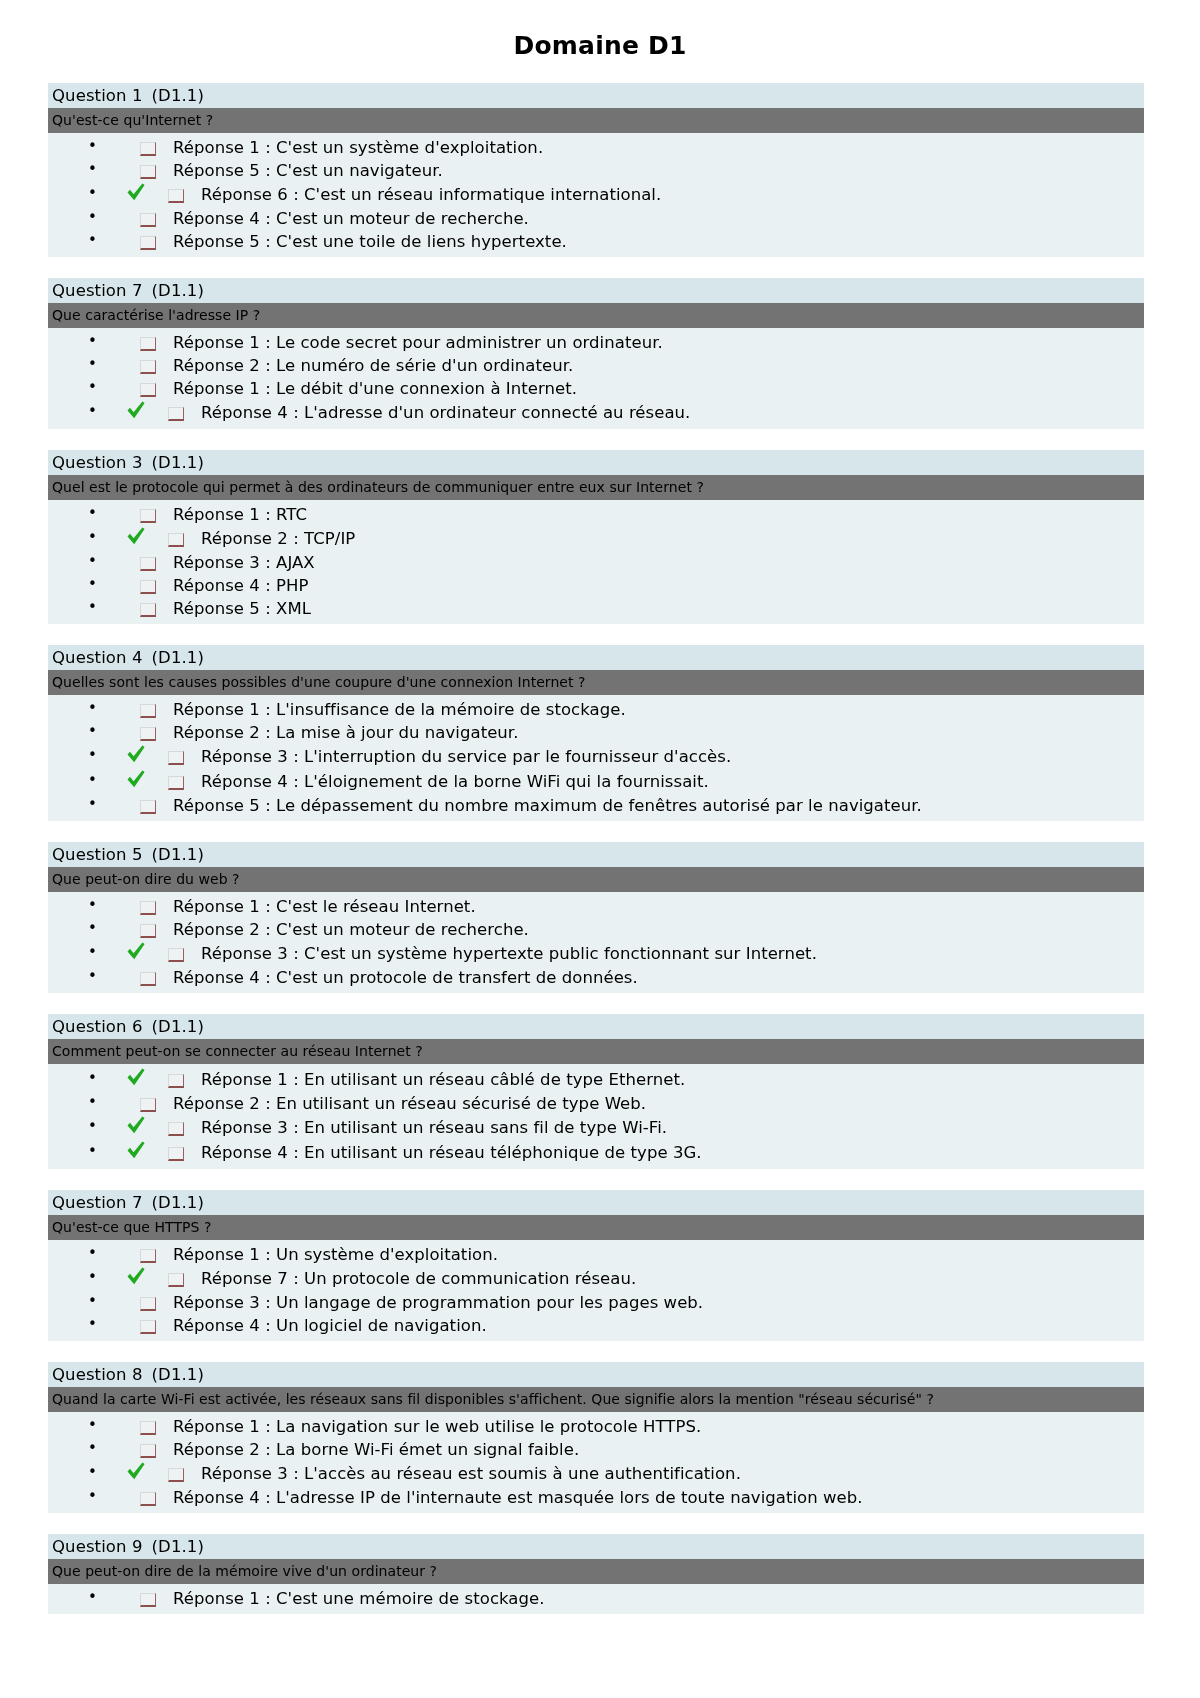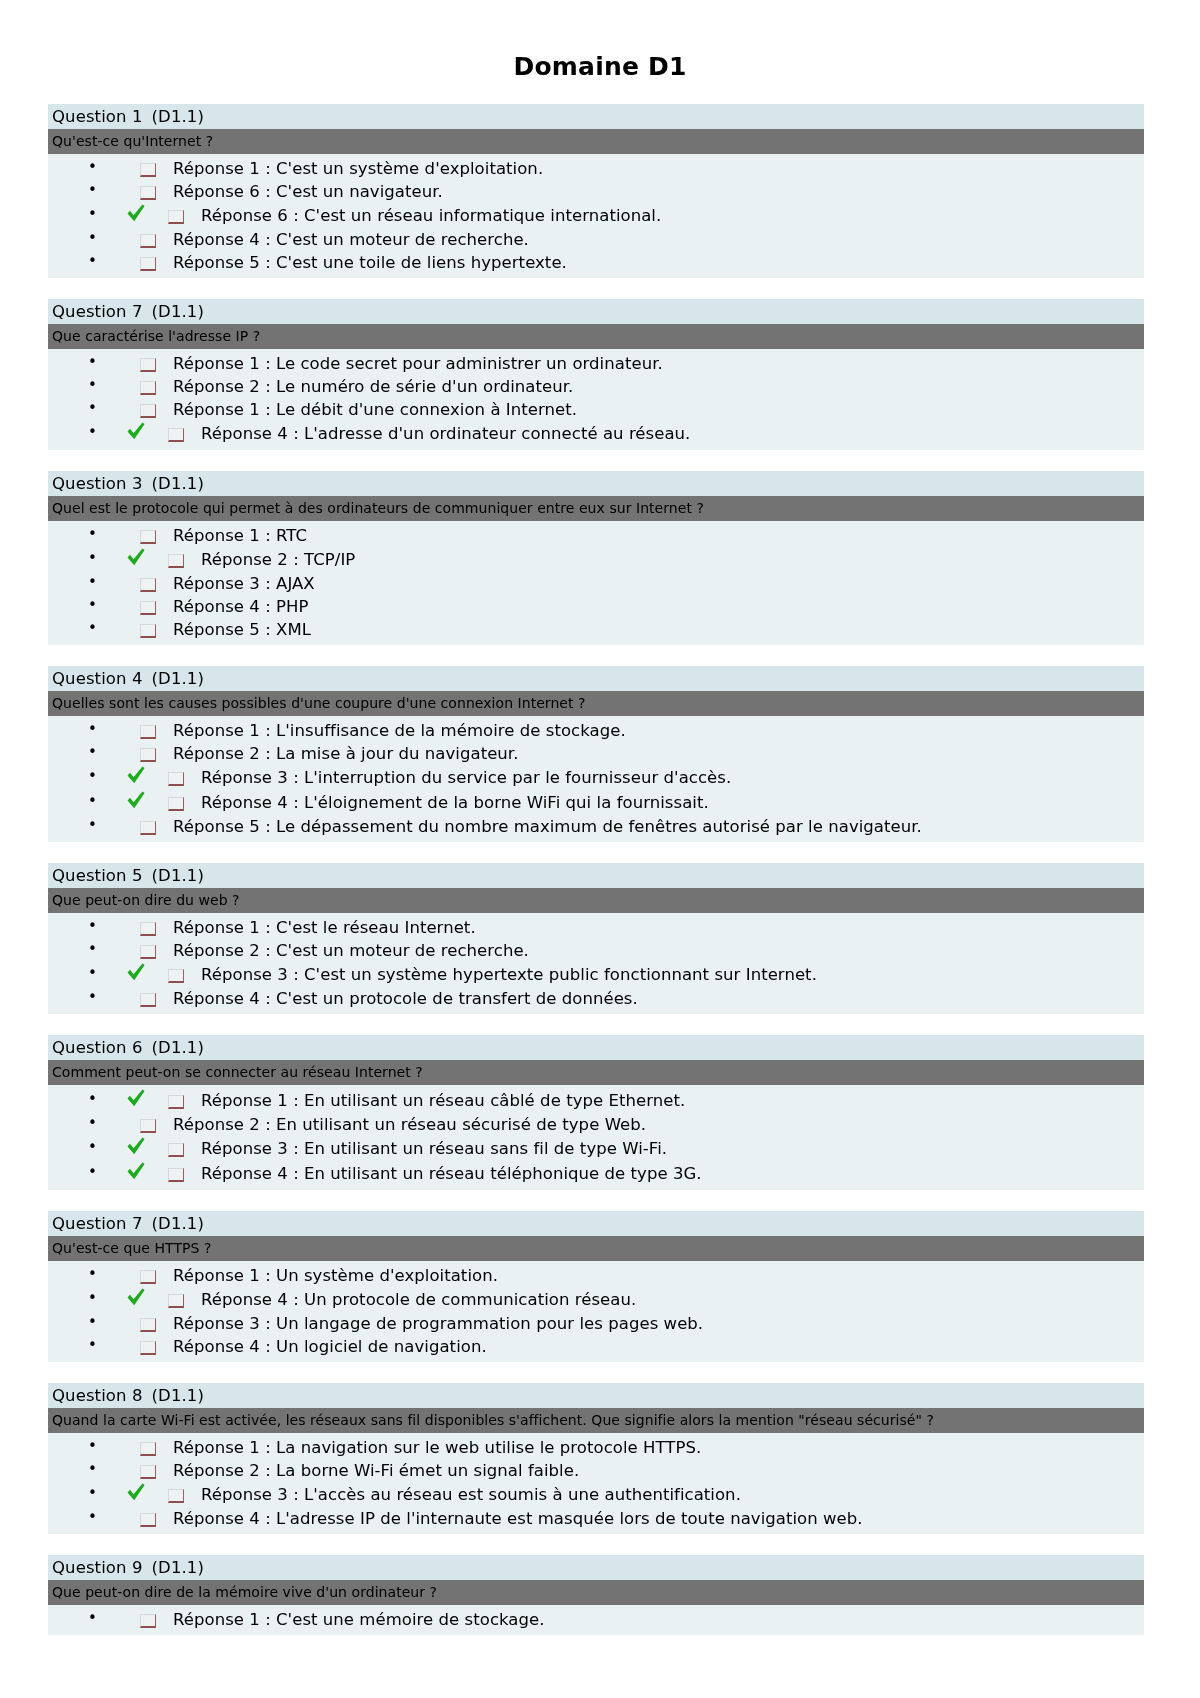--- a/index.html
+++ b/index.html
@@ -20,21 +20,21 @@
     height: 1698px;
     box-sizing: border-box;
     padding: 0;
   }
   .doc-title {
     text-align: center;
     font-size: 25px;
     font-weight: bold;
     letter-spacing: 0.2px;
     margin: 0;
-    padding-top: 52px;
+    padding-top: 31px;
     padding-bottom: 0;
     line-height: 30px;
     font-family: "DejaVu Sans", sans-serif;
   }
   .questions {
     margin-top: 22px;
     padding-left: 48px;
     padding-right: 56px;
   }
   .question-block {
@@ -143,21 +143,21 @@
           <div class="answer-row">
             <span class="bullet"></span>
             <span class="mark-slot" style="flex: 0 0 0px; width: 0px;"></span>
             <span class="checkbox"></span>
             <span class="answer-text">Réponse 1 : C'est un système d'exploitation.</span>
           </div>
           <div class="answer-row">
             <span class="bullet"></span>
             <span class="mark-slot" style="flex: 0 0 0px; width: 0px;"></span>
             <span class="checkbox"></span>
-            <span class="answer-text">Réponse 6 : C'est un navigateur.</span>
+            <span class="answer-text">Réponse 5 : C'est un navigateur.</span>
           </div>
           <div class="answer-row checked">
             <span class="bullet"></span>
             <span class="mark-slot">
               <svg class="tick" viewBox="0 0 22 20">
                 <path d="M2.5 10.5 L5 7.8 L8.6 12.2 L17.4 1.6 L19.6 3.1 L9.2 18.2 Z" fill="#1faa1f"></path>
               </svg>
             </span>
             <span class="checkbox"></span>
             <span class="answer-text">Réponse 6 : C'est un réseau informatique international.</span>
@@ -381,21 +381,21 @@
             <span class="answer-text">Réponse 1 : Un système d'exploitation.</span>
           </div>
           <div class="answer-row checked">
             <span class="bullet"></span>
             <span class="mark-slot">
               <svg class="tick" viewBox="0 0 22 20">
                 <path d="M2.5 10.5 L5 7.8 L8.6 12.2 L17.4 1.6 L19.6 3.1 L9.2 18.2 Z" fill="#1faa1f"></path>
               </svg>
             </span>
             <span class="checkbox"></span>
-            <span class="answer-text">Réponse 4 : Un protocole de communication réseau.</span>
+            <span class="answer-text">Réponse 7 : Un protocole de communication réseau.</span>
           </div>
           <div class="answer-row">
             <span class="bullet"></span>
             <span class="mark-slot" style="flex: 0 0 0px; width: 0px;"></span>
             <span class="checkbox"></span>
             <span class="answer-text">Réponse 3 : Un langage de programmation pour les pages web.</span>
           </div>
           <div class="answer-row">
             <span class="bullet"></span>
             <span class="mark-slot" style="flex: 0 0 0px; width: 0px;"></span>

